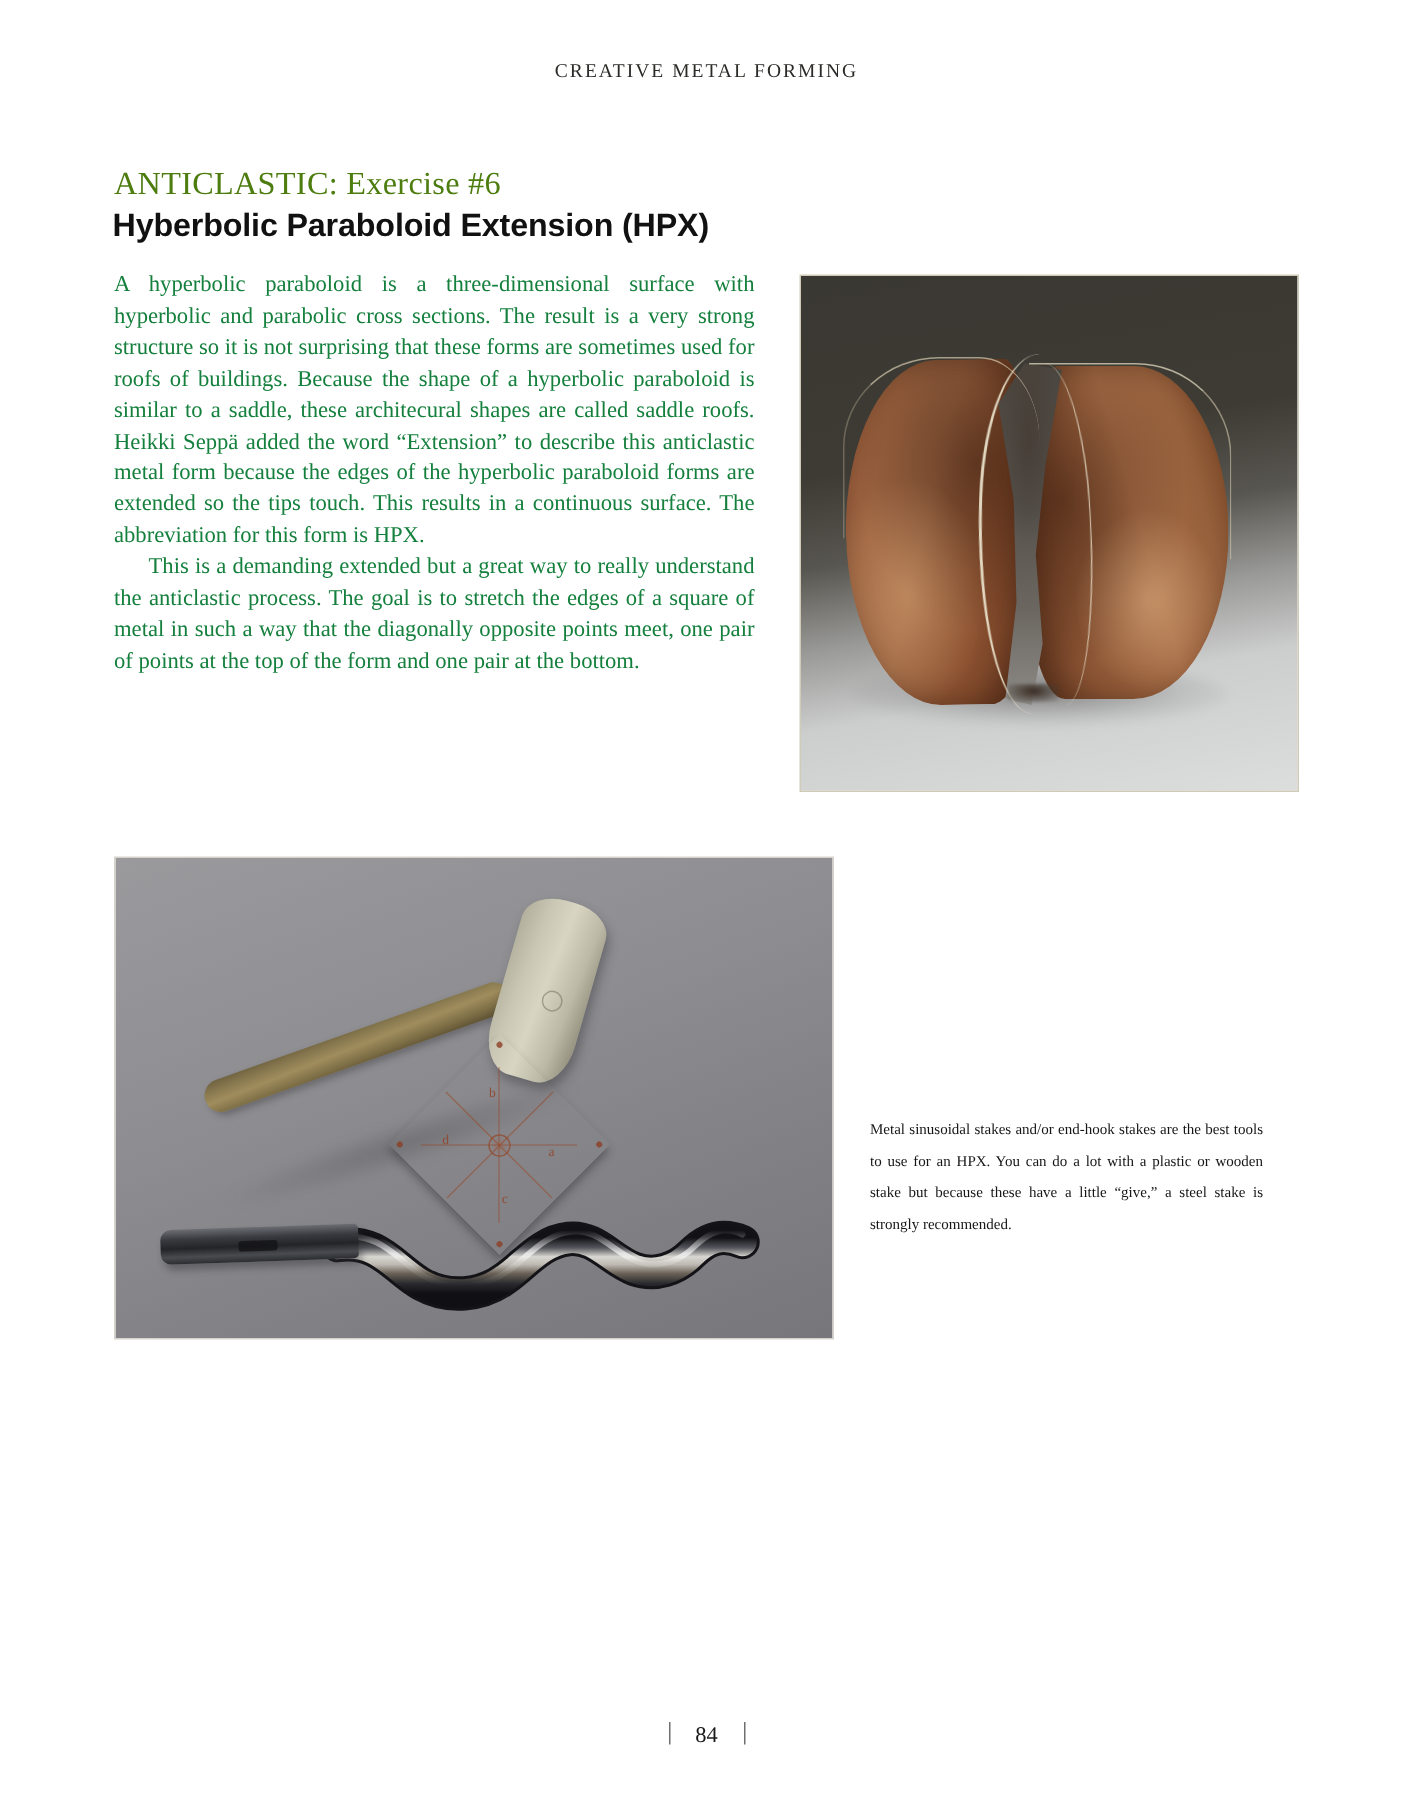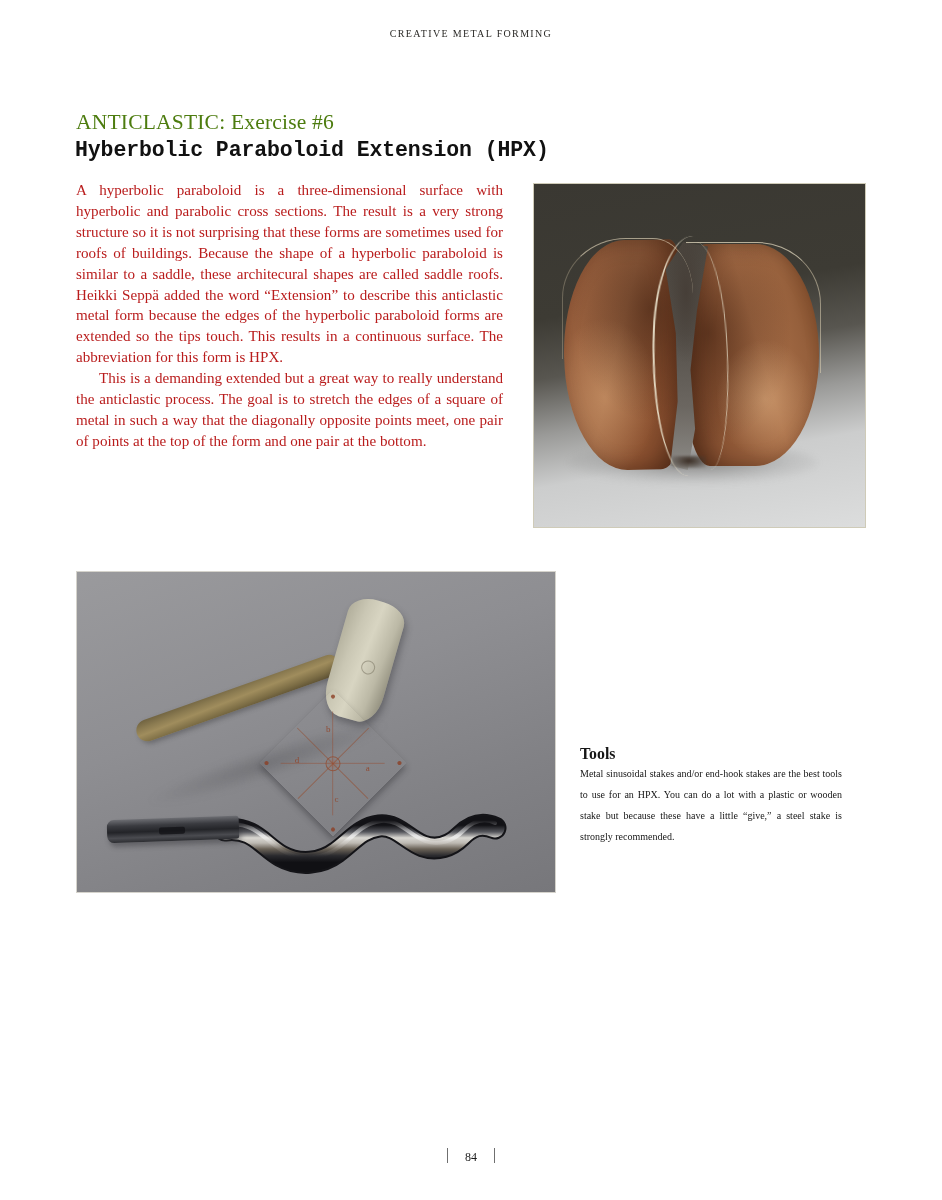--- a/index.html
+++ b/index.html
@@ -12,25 +12,25 @@
     height: 1200px;
     position: relative;
     font-family: "Liberation Serif", "DejaVu Serif", serif;
     color: #1a1a1a;
     overflow: hidden;
   }
 
   
   .running-header {
     position: absolute;
-    top: 28px;
+    top: 39px;
     left: 0;
     width: 942px;
     text-align: center;
-    font-size: 10px;
+    font-size: 13px;
     letter-spacing: 1.35px;
     color: #2b2a27;
     font-variant: small-caps;
     text-transform: uppercase;
     font-family: "Liberation Serif", "DejaVu Serif", serif;
   }
 
   
   .exercise-label {
     position: absolute;
@@ -42,33 +42,33 @@
     font-family: "Liberation Serif", "DejaVu Serif", serif;
   }
   .page-title {
     position: absolute;
     left: 75px;
     top: 138px;
     font-size: 21.5px;
     font-weight: bold;
     color: #111111;
     letter-spacing: -0.1px;
-    font-family: Liberation Mono, monospace;
+    font-family: Liberation Sans, sans-serif;
   }
 
   
   .body-col {
     position: absolute;
     left: 76px;
     top: 180px;
     width: 427px;
     font-size: 15.1px;
     line-height: 20.9px;
     text-align: justify;
-    color: #b91c1c;
+    color: #15803d;
   }
   .body-col p { margin: 0; }
   .body-col p.indent { text-indent: 23px; }
 
   
   .tools-block {
     position: absolute;
     left: 580px;
     top: 744px;
     width: 262px;
@@ -86,21 +86,21 @@
     text-align: justify;
   }
 
   
   .folio {
     position: absolute;
     left: 0;
     top: 1148px;
     width: 942px;
     text-align: center;
-    font-size: 12px;
+    font-size: 15px;
     color: #1a1a1a;
   }
   .folio .rule {
     display: inline-block;
     width: 1px;
     height: 15px;
     background: #6f6f6f;
     vertical-align: -2px;
     margin: 0 17px;
   }
@@ -455,19 +455,18 @@
                C 268 37, 278 23, 296 21
                C 314 19, 324 35, 340 41
                C 354 46, 368 41, 378 31
                C 388 21, 398 17, 410 23" fill="none" stroke="url(#steelSheen)" stroke-width="4" stroke-linecap="round"></path>
     </svg>
     <div class="stake-shank"></div>
   </div>
 </div>
 
 <div class="tools-block">
-  <div class="tools-heading">Tools</div>
   <div class="tools-body">Metal sinusoidal stakes and/or end-hook stakes are the best tools to use for an HPX. You can do a lot with a plastic or wooden stake but because these have a little “give,” a steel stake is strongly recommended.</div>
 </div>
 
 <div class="folio">
   <span class="rule"></span><span>84</span><span class="rule"></span>
 </div>
 
 </body></html>

